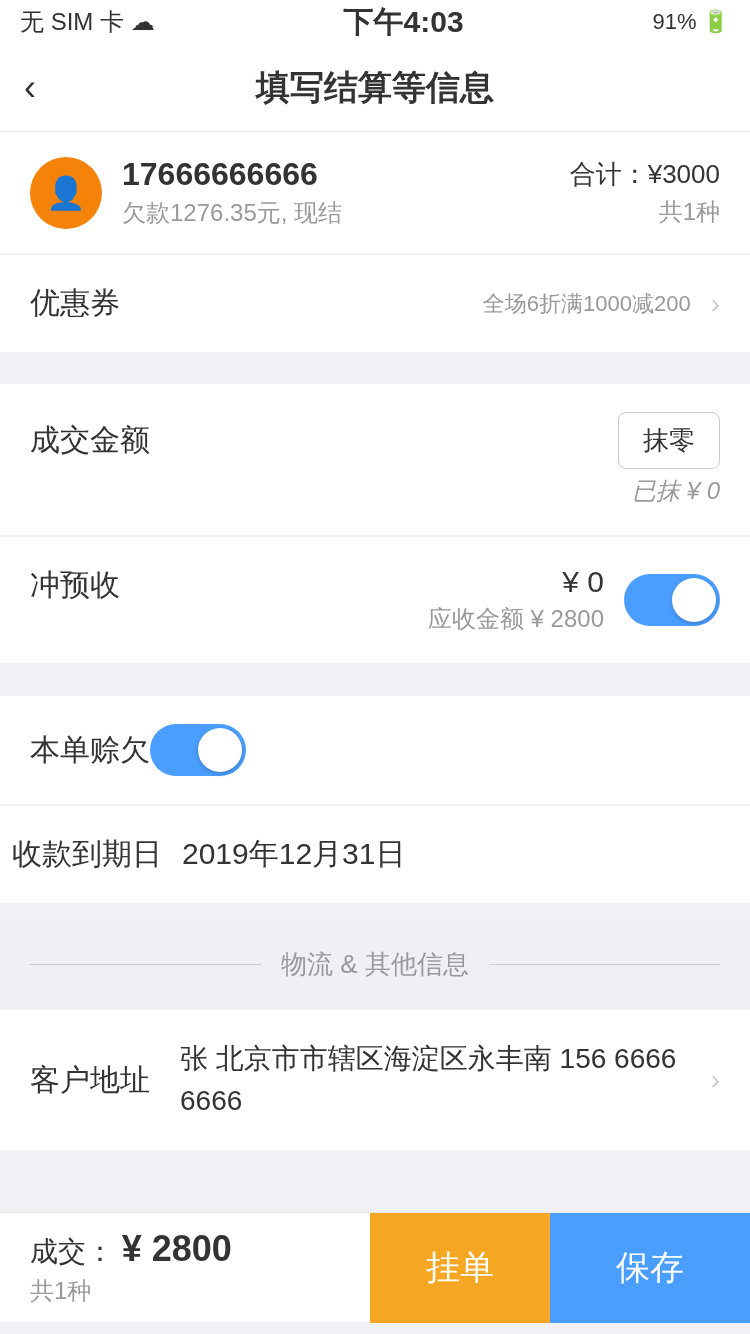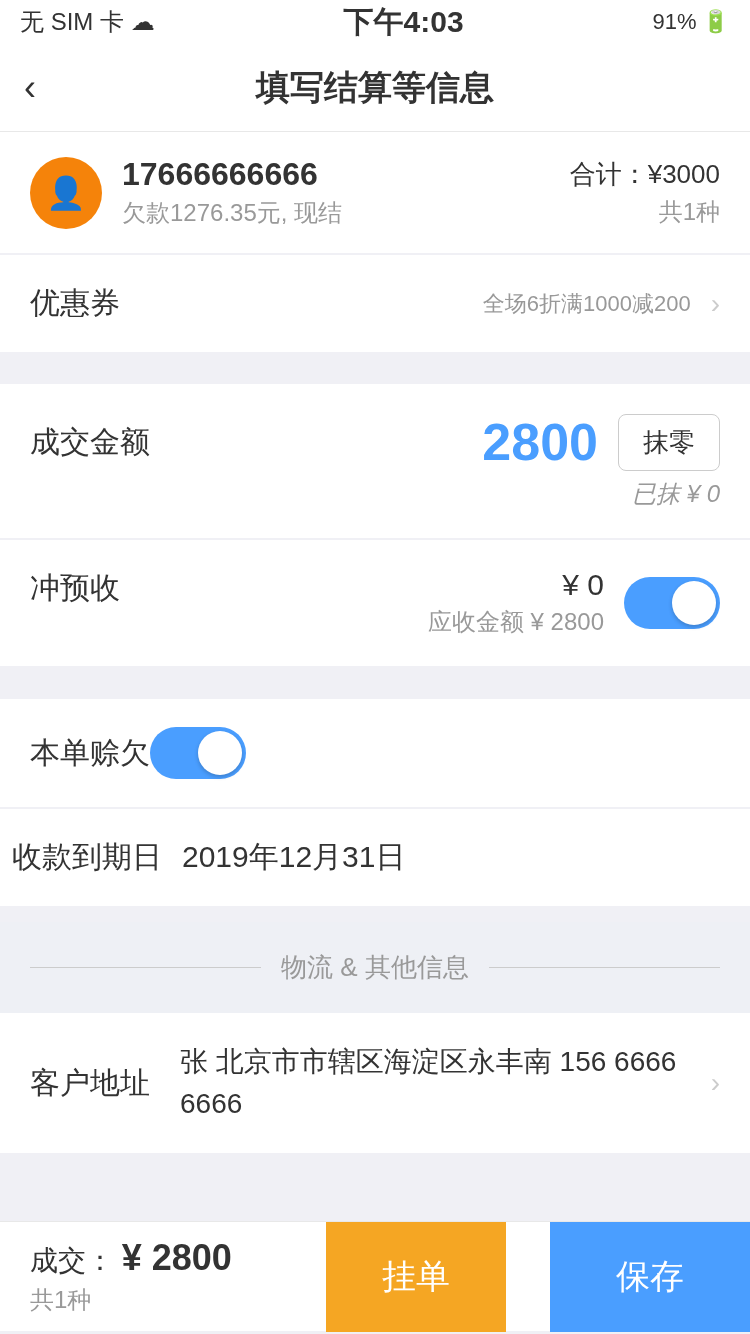--- a/index.html
+++ b/index.html
@@ -218,28 +218,27 @@
 
     
     .empty-space {
       background: #f0f0f5;
       height: 160px;
     }
 
     
     .bottom-bar {
       position: fixed;
-      bottom: 3px;
+      bottom: 12px;
       width: 750px;
       height: 110px;
       background: #fff;
       display: flex;
       align-items: center;
       border-top: 1px solid #e8e8e8;
-      gap: 44px;
     }
     .bottom-summary {
       flex: 1;
       padding: 0 30px;
     }
     .bottom-deal { font-size: 28px; color: #333; }
     .bottom-deal-amount { font-size: 36px; font-weight: 600; color: #333; }
     .bottom-count { font-size: 24px; color: #999; margin-top: 4px; }
     .btn-pending {
       width: 180px;
@@ -308,21 +307,20 @@
     <span class="chevron-right">›</span>
   </div>
 </div>
 
 <div class="separator"></div>
 
 <div class="amount-section">
   <div class="amount-row">
     <div class="amount-label">成交金额</div>
     <div class="amount-right">
-      <div class="amount-value">2800</div>
       <button class="round-btn">抹零</button>
     </div>
   </div>
   <div class="amount-sub">已抹  ¥ 0</div>
 </div>
 
 <div class="precollect-section">
   <div class="precollect-label">冲预收</div>
   <div class="precollect-right">
     <div class="precollect-amount">

